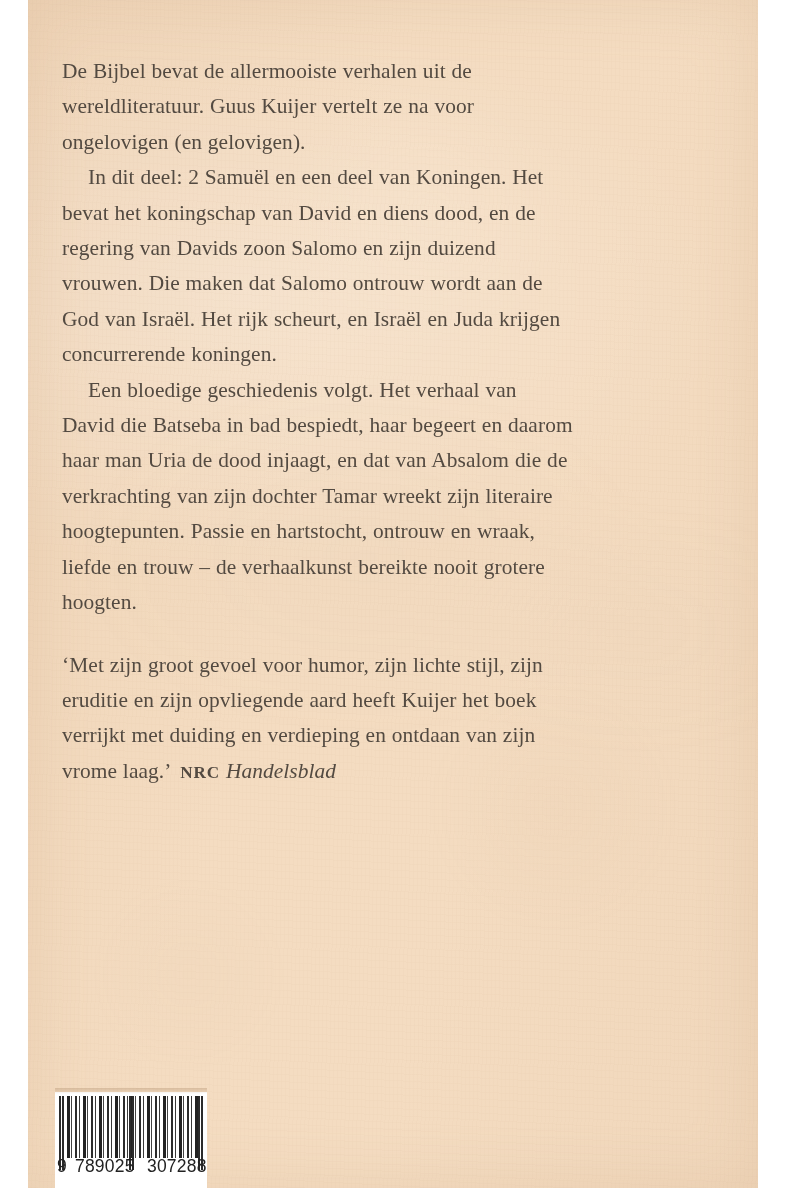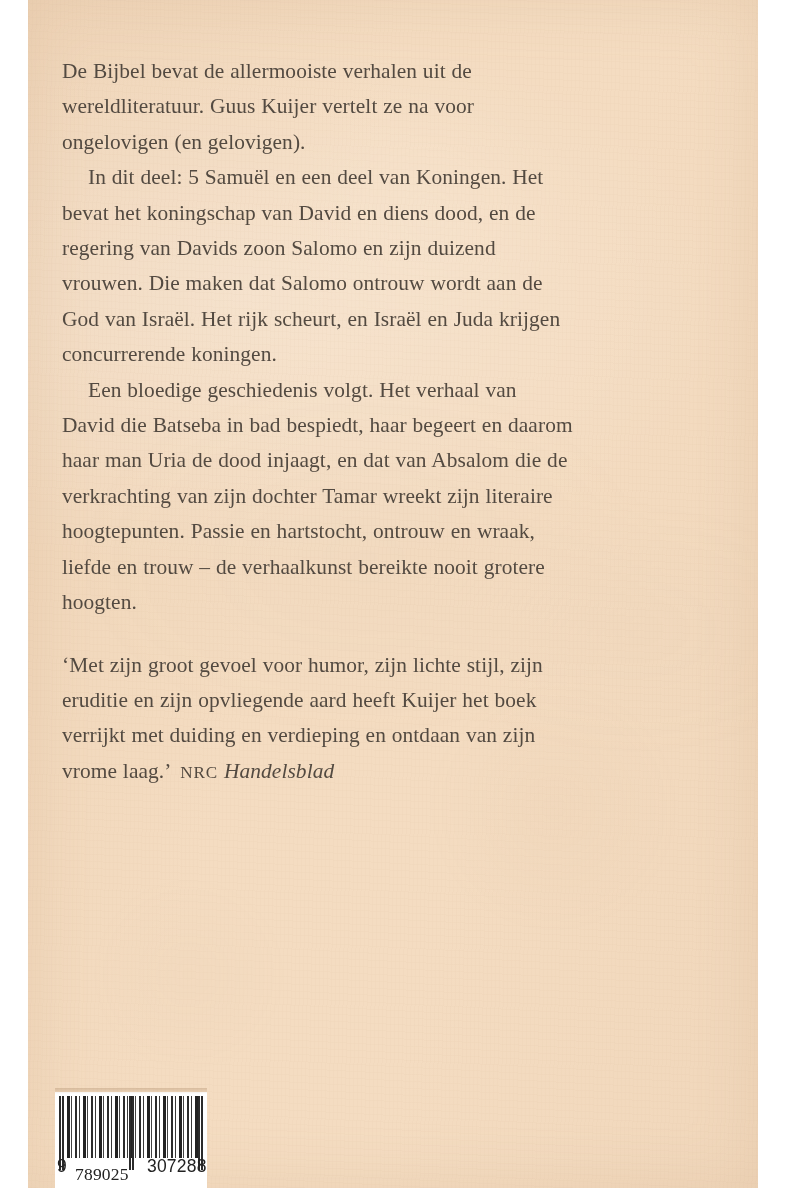--- a/index.html
+++ b/index.html
@@ -87,20 +87,21 @@
     height: 27px;
   }
 
   .it {
     font-style: italic;
   }
   .smallcaps {
     font-size: 0.80em;
     letter-spacing: 0.9px;
     font-variant: normal;
+    font-weight: bold;
   }
   .nbsp-thin {
     display: inline-block;
     width: 3px;
   }
 
   
   #barcode-block {
     position: absolute;
     left: 55px;
@@ -148,22 +149,21 @@
     white-space: nowrap;
   }
   #barcode-digits .d-lead {
     position: absolute;
     left: 2px;
     top: 0;
   }
   #barcode-digits .d-left {
     position: absolute;
     left: 20px;
-    top: 8px;
-    font-family: Liberation Serif, serif;
+    top: 0;
   }
   #barcode-digits .d-right {
     position: absolute;
     left: 92px;
     top: 0;
   }
 
   
   #barcode-shadow {
     position: absolute;
@@ -194,21 +194,21 @@
 
   <div id="paper"></div>
 
   <div class="margin-strip" id="margin-left"></div>
   <div class="margin-strip" id="margin-right"></div>
 
   <div id="blurb">
 
     <p>De Bijbel bevat de allermooiste verhalen uit de wereldliteratuur. Guus Kuijer vertelt ze na voor ongelovigen (en gelovigen).</p>
 
-    <p class="indent">In dit deel: 5 Samuël en een deel van Koningen. Het bevat het koningschap van David en diens dood, en de regering van Davids zoon Salomo en zijn duizend vrouwen. Die maken dat Salomo ontrouw wordt aan de God van Israël. Het rijk scheurt, en Israël en Juda krijgen concurrerende koningen.</p>
+    <p class="indent">In dit deel: 2 Samuël en een deel van Koningen. Het bevat het koningschap van David en diens dood, en de regering van Davids zoon Salomo en zijn duizend vrouwen. Die maken dat Salomo ontrouw wordt aan de God van Israël. Het rijk scheurt, en Israël en Juda krijgen concurrerende koningen.</p>
 
     <p class="indent">Een bloedige geschiedenis volgt. Het verhaal van David die Batseba in bad bespiedt, haar begeert en daarom haar man Uria de dood injaagt, en dat van Absalom die de verkrachting van zijn dochter Tamar wreekt zijn literaire hoogtepunten. Passie en hartstocht, ontrouw en wraak, liefde en trouw – de verhaalkunst bereikte nooit grotere hoogten.</p>
 
 
     <div class="gap"></div>
 
     <p><span>‘Met zijn groot gevoel voor humor, zijn lichte stijl, zijn eruditie en zijn opvliegende aard heeft Kuijer het boek verrijkt met duiding en verdieping en ontdaan van zijn vrome laag.’</span><span class="nbsp-thin"></span> <span class="smallcaps">NRC</span> <span class="it">Handelsblad</span></p>
 
   </div>
 

